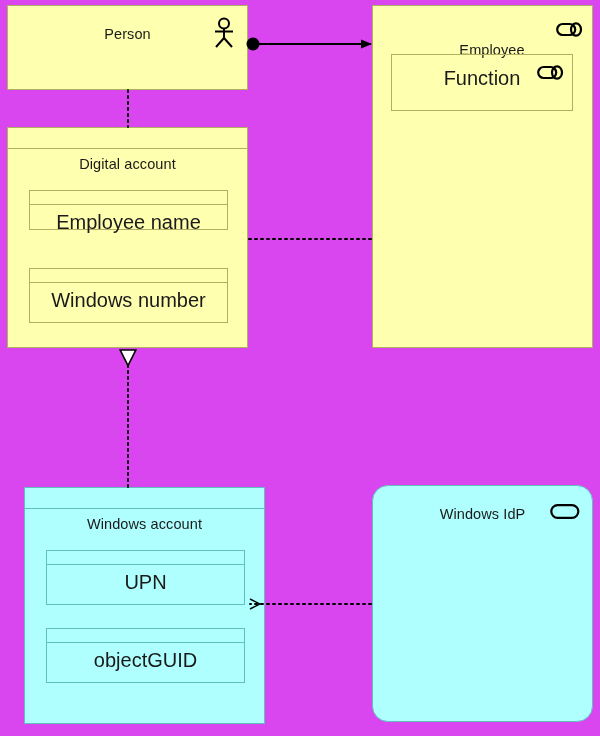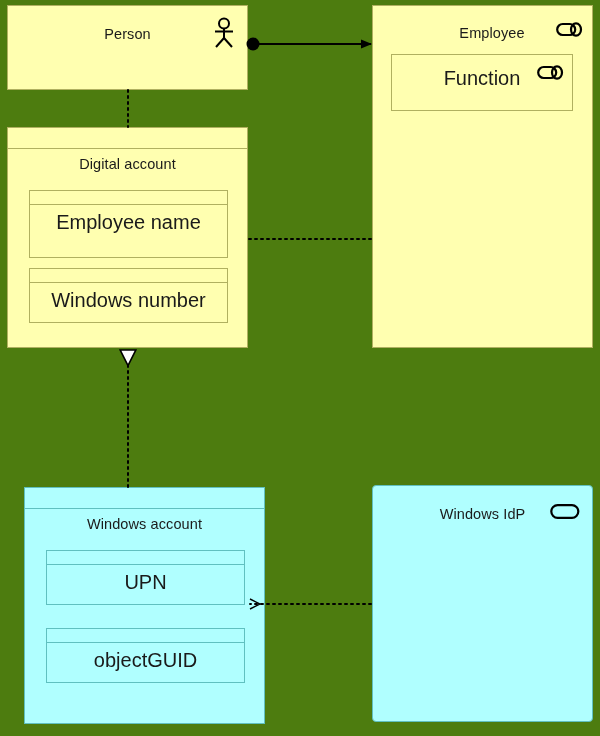--- a/index.html
+++ b/index.html
@@ -8,37 +8,37 @@
     padding: 0;
     background: #ffffff;
   }
   body {
     font-family: "Liberation Sans", "DejaVu Sans", sans-serif;
   }
   #canvas {
     position: relative;
     width: 600px;
     height: 736px;
-    background: #4d7c0f;
+    background: #d946ef;
     overflow: hidden;
   }
 
   
   .node {
     position: absolute;
     box-sizing: border-box;
     border: 1px solid #b0b060;
     background: #ffffb0;
   }
   .node.cyan {
     background: #b0ffff;
     border-color: #60c0c0;
   }
   .node.rounded {
-    border-radius: 4px;
+    border-radius: 16px;
     padding-left: 48px;
   }
   .node-title {
     position: absolute;
     left: 0;
     right: 0;
     text-align: center;
     font-size: 14.5px;
     color: #1a1a1a;
     white-space: nowrap;
@@ -104,21 +104,21 @@
         <circle cx="13" cy="6.5" r="5" fill="none" stroke="#000" stroke-width="2"></circle>
         <line x1="13" y1="11.5" x2="13" y2="21" stroke="#000" stroke-width="2"></line>
         <line x1="4" y1="14.5" x2="22" y2="14.5" stroke="#000" stroke-width="2"></line>
         <line x1="13" y1="21" x2="5" y2="30" stroke="#000" stroke-width="2"></line>
         <line x1="13" y1="21" x2="21" y2="30" stroke="#000" stroke-width="2"></line>
       </svg>
     </span>
   </div>
 
   <div class="node" style="left:372px; top:5px; width:221px; height:343px;">
-    <div class="node-title" style="top:19px;margin-left:19px;">Employee</div>
+    <div class="node-title" style="top:36px;margin-left:19px;">Employee</div>
     <span class="icon" style="right:9px; top:15px;">
       <svg width="27" height="17" viewBox="0 0 27 17">
         <rect x="1.2" y="3" width="18" height="11" rx="5.5" ry="5.5" fill="none" stroke="#000" stroke-width="2.2"></rect>
         <ellipse cx="20" cy="8.5" rx="5" ry="6.2" fill="none" stroke="#000" stroke-width="2.2"></ellipse>
       </svg>
     </span>
 
     <div class="child" style="left:18px; top:48px; width:182px; height:57px;">
       <div class="child-label" style="top:12px;">Function</div>
       <span class="icon" style="right:8px; top:9px;">
@@ -127,21 +127,21 @@
           <ellipse cx="20" cy="8.5" rx="5" ry="6.2" fill="none" stroke="#000" stroke-width="2.2"></ellipse>
         </svg>
       </span>
     </div>
   </div>
 
   <div class="node" style="left:7px; top:127px; width:241px; height:221px;">
     <div class="child-strip" style="left:0; right:0; top:20px;"></div>
     <div class="node-title" style="top:28px;">Digital account</div>
 
-    <div class="child" style="left:21px; top:62px; width:199px; height:68px;">
+    <div class="child" style="left:21px; top:62px; width:199px; height:40px;">
       <div class="child-strip"></div>
       <div class="child-label" style="top:20px;">Employee name</div>
     </div>
 
     <div class="child" style="left:21px; top:140px; width:199px; height:55px;">
       <div class="child-strip"></div>
       <div class="child-label" style="top:20px;">Windows number</div>
     </div>
   </div>
 

